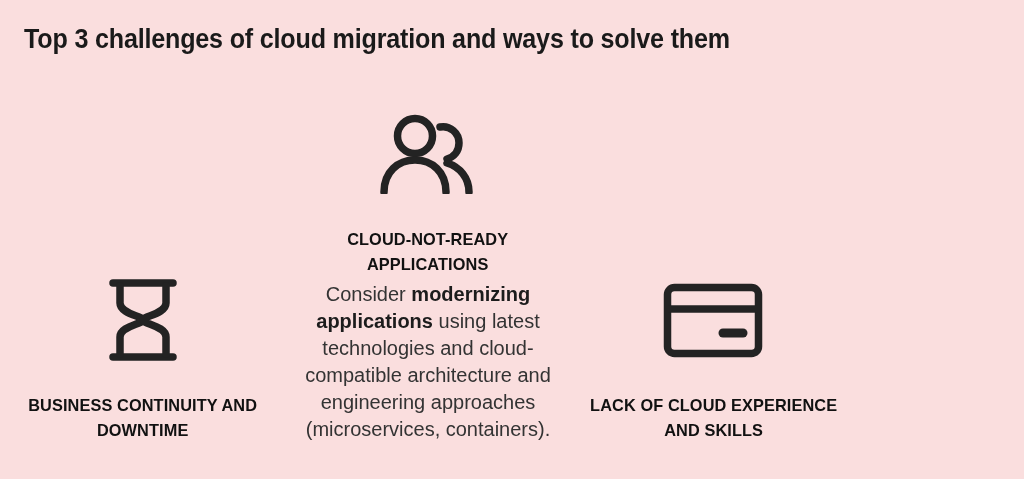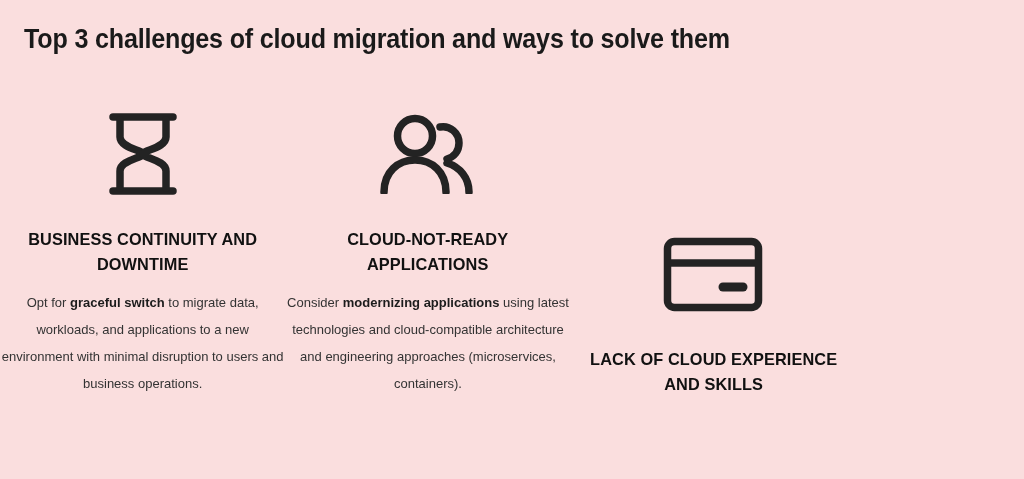--- a/index.html
+++ b/index.html
@@ -45,25 +45,25 @@
     font-weight:bold;
     color:#111111;
     text-align:center;
     line-height:25px;
     letter-spacing:0.1px;
     margin-top:27px;
     max-width:300px;
     transform:scaleX(0.96);
   }
   .col-body {
-    font-size:13px;
+    font-size:20px;
     color:#333333;
     text-align:center;
     line-height:27px;
-    margin-top:12px;
+    margin-top:4px;
     max-width:290px;
   }
   .col-body b { font-weight:bold; color:#1c1c1c; }
   .c1 .col-body { max-width:286px; }
   .c2 .col-body { max-width:292px; }
   .c3 .col-body { max-width:290px; }
 </style>
 </head>
 <body>
 
@@ -74,21 +74,20 @@
   <div class="col c1">
     <div class="icon-wrap">
       <svg width="80" height="84" viewBox="0 0 80 84" fill="none" aria-hidden="true">
         <path d="M10 5 H70" stroke="#232323" stroke-width="7.5" stroke-linecap="round"></path>
         <path d="M10 79 H70" stroke="#232323" stroke-width="7.5" stroke-linecap="round"></path>
         <path d="M17 8 V25 C17 36 40 38 40 42 C40 46 17 48 17 59 V76" stroke="#232323" stroke-width="7.5" stroke-linecap="round" stroke-linejoin="round"></path>
         <path d="M63 8 V25 C63 36 40 38 40 42 C40 46 63 48 63 59 V76" stroke="#232323" stroke-width="7.5" stroke-linecap="round" stroke-linejoin="round"></path>
       </svg>
     </div>
     <div class="col-heading">BUSINESS CONTINUITY AND DOWNTIME</div>
-    <div class="col-body"><span>Opt for </span><b>graceful switch</b><span> to migrate data, workloads, and applications to a new environment with minimal disruption to users and business operations.</span></div>
   </div>
 
   <div class="col c2">
     <div class="icon-wrap">
       <svg width="100" height="80" viewBox="0 0 100 80" fill="none" aria-hidden="true">
         <circle cx="37" cy="22" r="17.5" stroke="#232323" stroke-width="7.5"></circle>
         <path d="M6 78 C6 58 20 46 37 46 C54 46 68 58 68 78" stroke="#232323" stroke-width="7.5" stroke-linecap="round"></path>
         <path d="M62 13 C72 11 81 19 81 29 C81 37 76 43 69 45" stroke="#232323" stroke-width="7.5" stroke-linecap="round"></path>
         <path d="M69 49 C82 53 91 64 91 78" stroke="#232323" stroke-width="7.5" stroke-linecap="round"></path>
       </svg>

